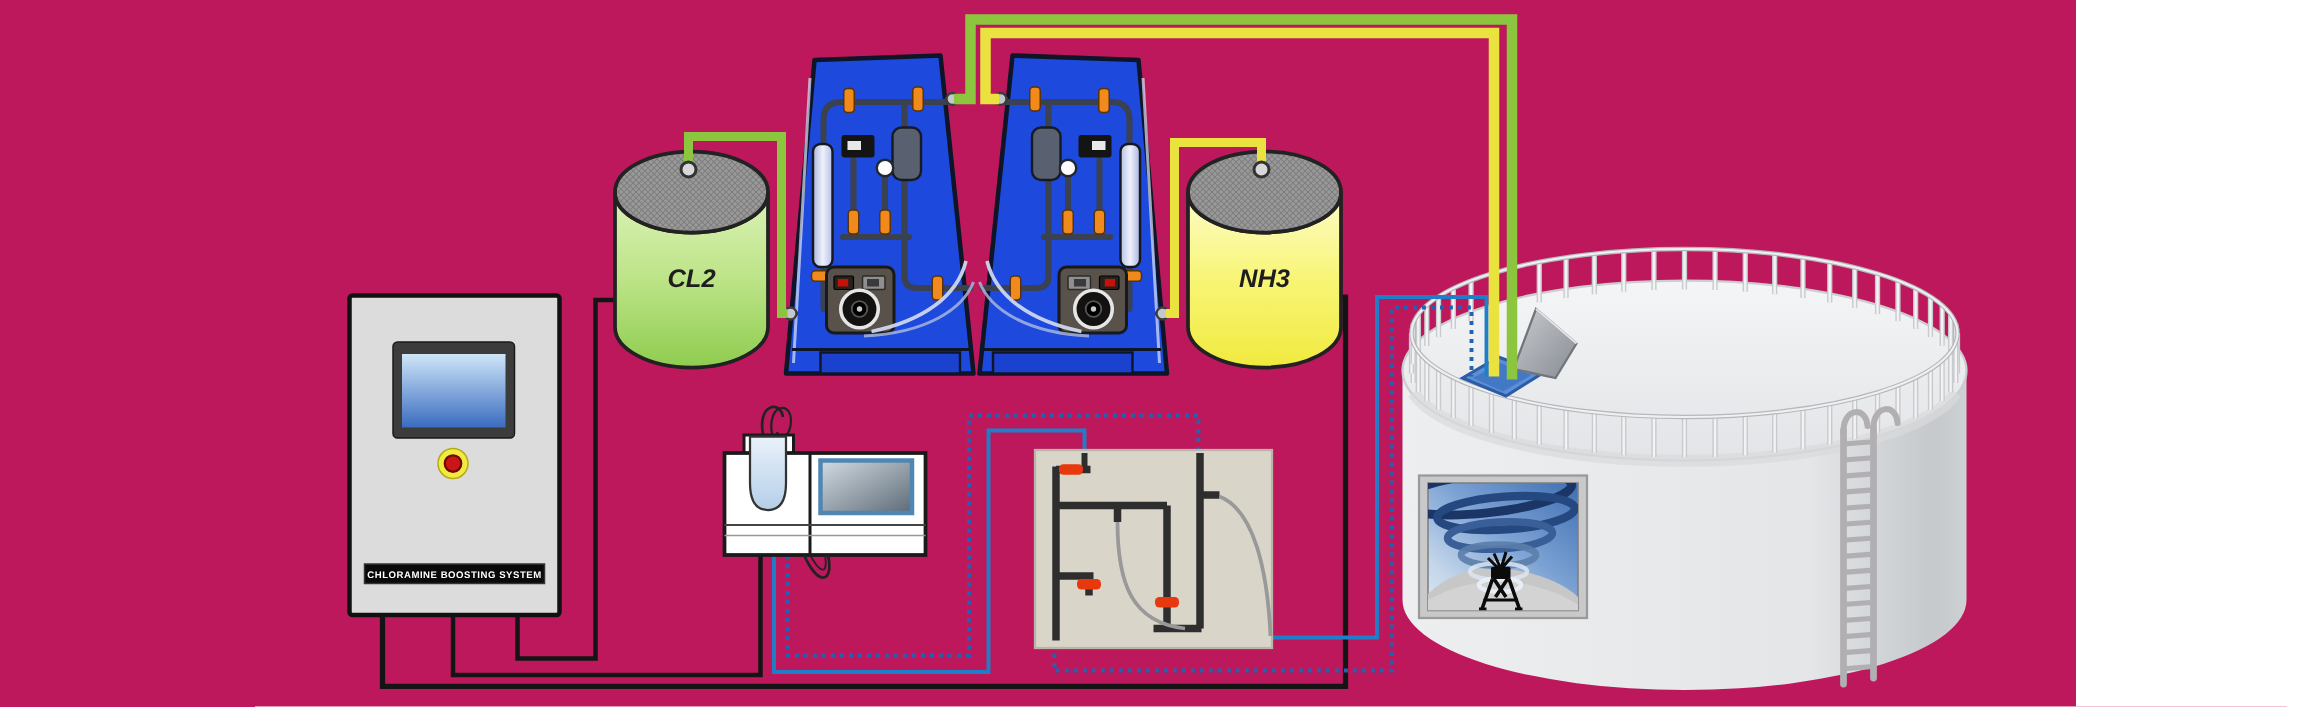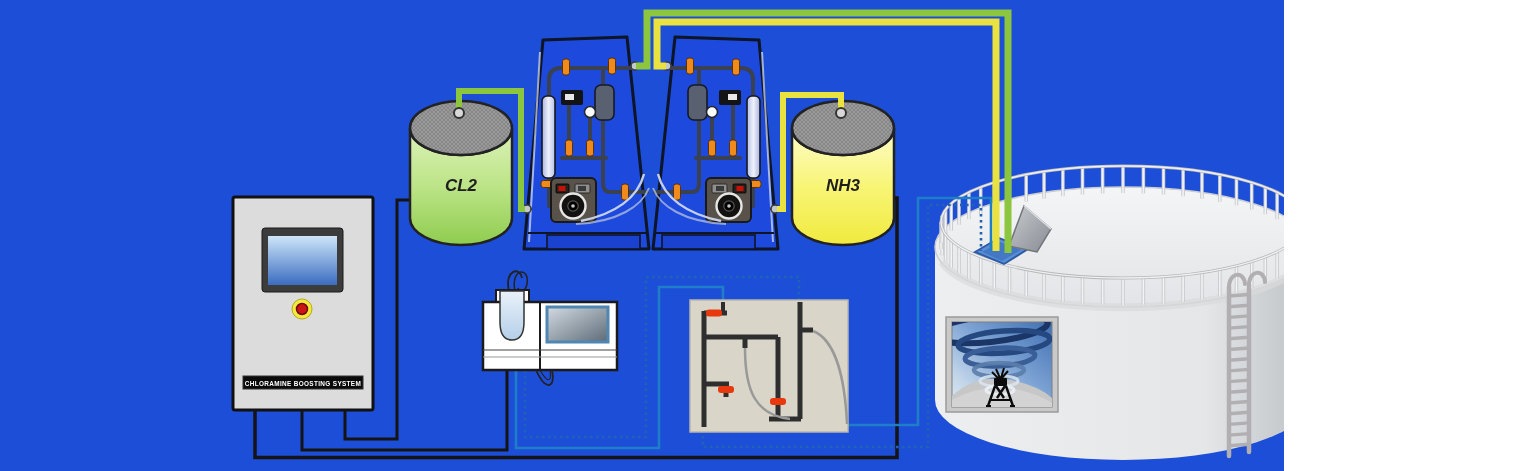--- a/index.html
+++ b/index.html
@@ -1,16 +1,16 @@
 <!DOCTYPE html>
 <html style="--cl2-pipe: #8cc63e; --nh3-pipe: #e9e23f; --cabinet-blue: #1d49dd; --valve-orange: #f18a1d; --valve-red: #e8380d; --signal-black: #141414; --sample-blue: #1f7ec8; --sample-dotted: #1f63b2; --cl2-tank-green: #8fcc4f; --nh3-tank-yellow: #f0ea3e; --water-tank-gray: #e6e8ea;"><head>
 <meta charset="utf-8">
 <style>
   html,body{margin:0;padding:0;background:#fff;}
-  #canvas{position:relative;width:1284px;height:471px;background:#1d4ed8;overflow:hidden;
+  #canvas{position:relative;width:1384px;height:471px;background:#be185d;overflow:hidden;
           font-family:"Liberation Sans",sans-serif;text-align:right;}
   svg{position:absolute;left:0;top:0;}
   .w-black{stroke:var(--signal-black);fill:none;}
   .l-blue{stroke:var(--sample-blue);fill:none;}
   .l-dot{stroke:var(--sample-dotted);fill:none;stroke-dasharray:2.6 3.4;}
   .pipe-g{stroke:var(--cl2-pipe);fill:none;}
   .pipe-y{stroke:var(--nh3-pipe);fill:none;}
   .dark-pipe{stroke:#2e2e2e;fill:none;}
   .gray-hose{stroke:#999;fill:none;}
   .unit-pipe{stroke:#3a4150;fill:none;stroke-linecap:round;}

